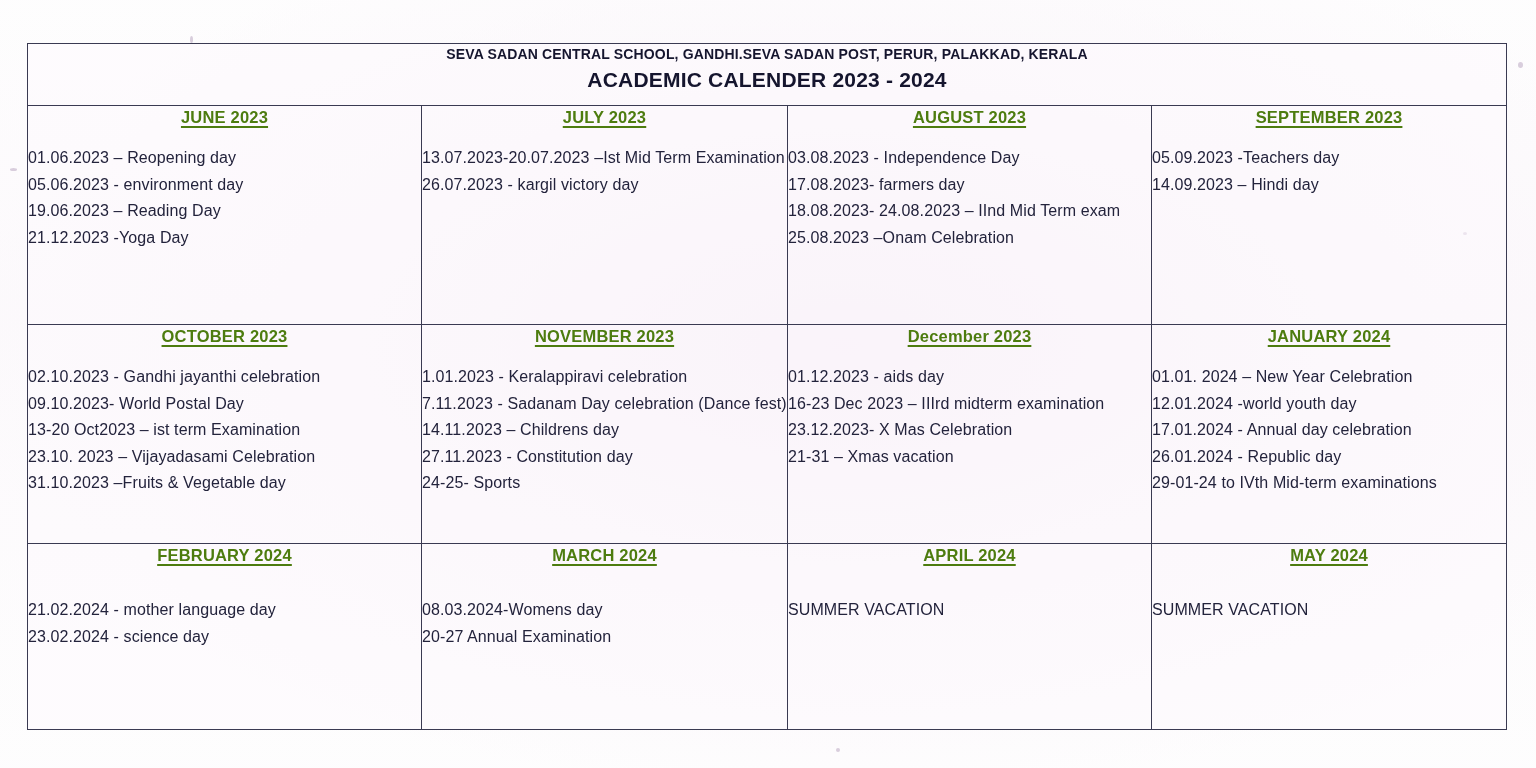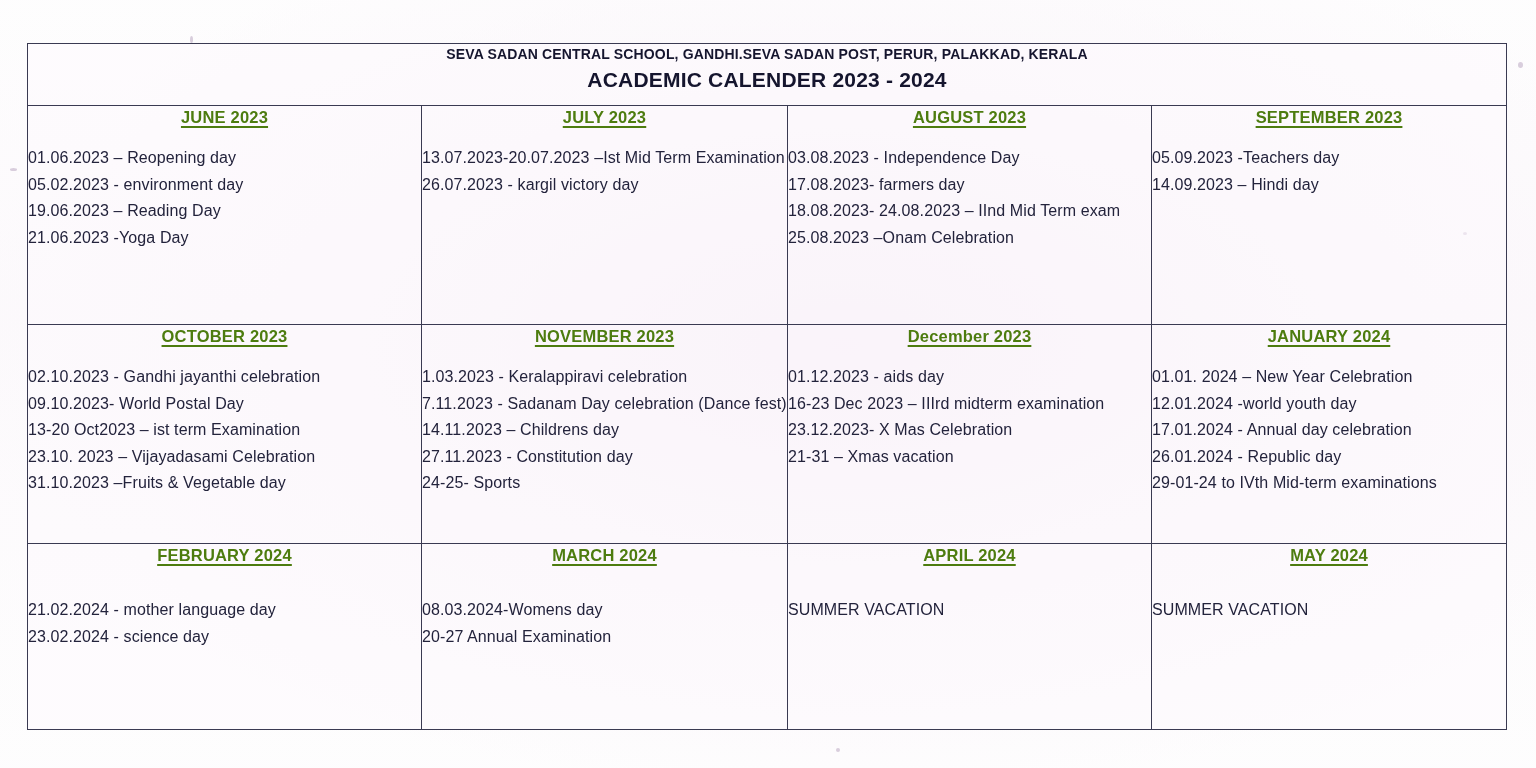--- a/index.html
+++ b/index.html
@@ -135,23 +135,23 @@
         <div class="school-name">SEVA SADAN CENTRAL SCHOOL, GANDHI.SEVA SADAN POST, PERUR, PALAKKAD, KERALA</div>
         <div class="calendar-title">ACADEMIC CALENDER 2023 - 2024</div>
       </td>
     </tr>
 
     <tr class="row1">
       <td class="month-cell">
         <div class="month-head">JUNE 2023</div>
         <div class="month-events">
           <div class="event-line">01.06.2023 – Reopening day</div>
-          <div class="event-line">05.02.2023 - environment day</div>
+          <div class="event-line">05.06.2023 - environment day</div>
           <div class="event-line">19.06.2023 – Reading Day</div>
-          <div class="event-line">21.06.2023 -Yoga Day</div>
+          <div class="event-line">21.12.2023 -Yoga Day</div>
         </div>
       </td>
       <td class="month-cell">
         <div class="month-head">JULY 2023</div>
         <div class="month-events">
           <div class="event-line">13.07.2023-20.07.2023 –Ist Mid Term Examination</div>
           <div class="event-line">26.07.2023 - kargil victory day</div>
         </div>
       </td>
       <td class="month-cell">
@@ -179,21 +179,21 @@
           <div class="event-line">02.10.2023 - Gandhi jayanthi celebration</div>
           <div class="event-line">09.10.2023- World Postal Day</div>
           <div class="event-line">13-20 Oct2023 – ist term Examination</div>
           <div class="event-line">23.10. 2023 – Vijayadasami Celebration</div>
           <div class="event-line">31.10.2023 –Fruits &amp; Vegetable day</div>
         </div>
       </td>
       <td class="month-cell">
         <div class="month-head">NOVEMBER 2023</div>
         <div class="month-events">
-          <div class="event-line">1.03.2023 - Keralappiravi celebration</div>
+          <div class="event-line">1.01.2023 - Keralappiravi celebration</div>
           <div class="event-line">7.11.2023 - Sadanam Day celebration (Dance fest)</div>
           <div class="event-line">14.11.2023 – Childrens day</div>
           <div class="event-line">27.11.2023 - Constitution day</div>
           <div class="event-line">24-25- Sports</div>
         </div>
       </td>
       <td class="month-cell">
         <div class="month-head">December 2023</div>
         <div class="month-events">
           <div class="event-line">01.12.2023 - aids day</div>

